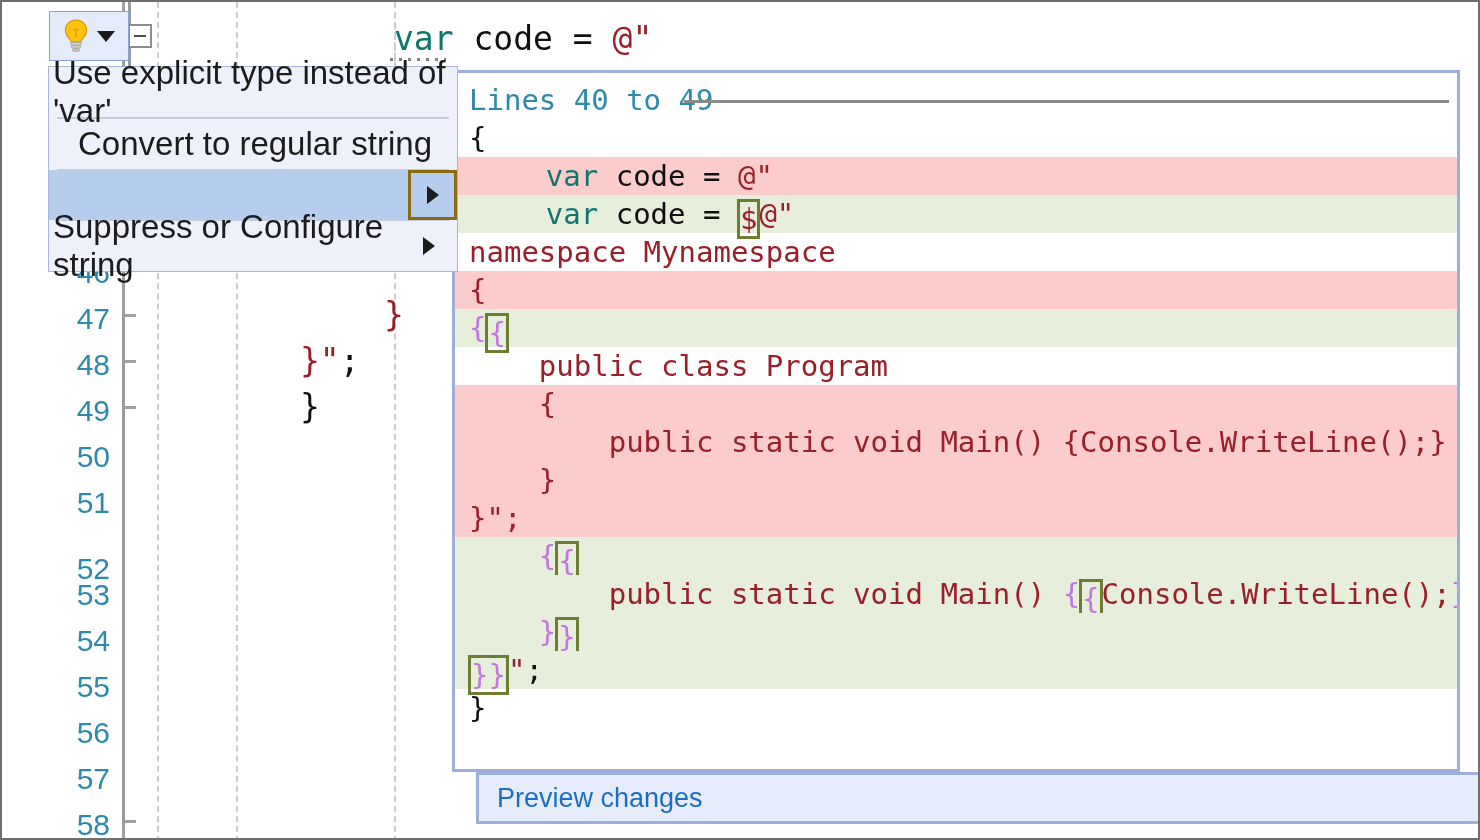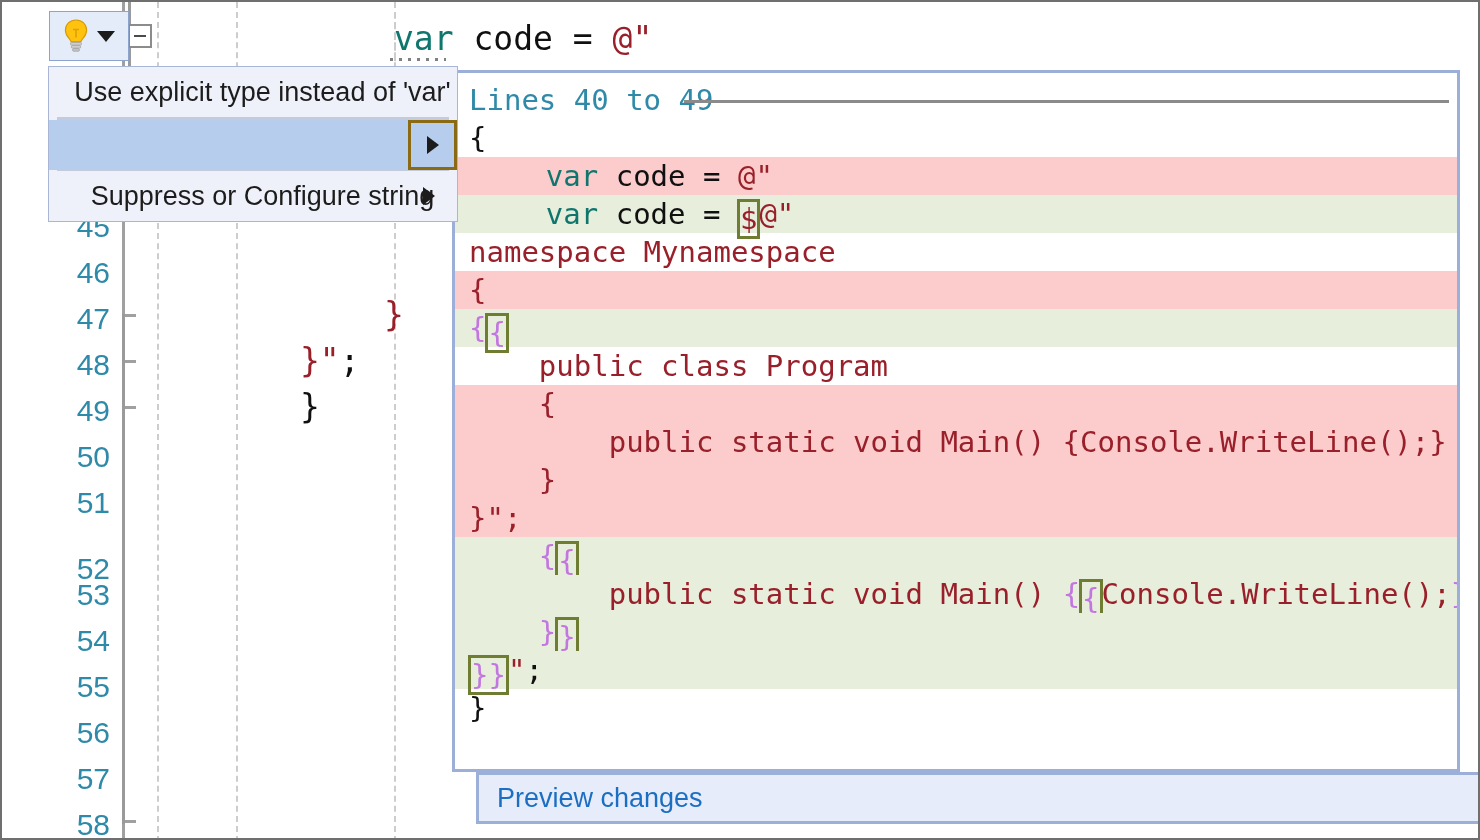--- a/index.html
+++ b/index.html
@@ -98,22 +98,22 @@
     width: 410px;
     background: #eef1fa;
     border: 1px solid #a9b6d6;
     box-sizing: border-box;
     z-index: 30;
   }
   .menu-item {
     position: relative;
     height: 50px;
     display: flex; align-items: center;
-    padding-left: 19px;
-    font-size: 27px;
+    padding-left: 4px;
+    font-size: 33px;
     color: #1c1c1c;
     box-sizing: border-box;
     justify-content: center;
   }
   .menu-sep {
     height: 1px; background: #c4cbdd; margin: 0 8px;
   }
   .menu-item.selected {
     background: #b7cdee;
   }
@@ -266,20 +266,23 @@
     </svg>
     <span id="bulb-caret"></span>
   </div>
 
   <div id="menu">
       <div class="menu-item">
         <span>Use explicit type instead of 'var'</span>
       </div>
       <div class="menu-sep"></div>
       <div class="menu-sep"></div>
+      <div class="menu-item">
+        <span>Convert to regular string</span>
+      </div>
       <div class="menu-sep"></div>
       <div class="menu-item selected">
         <span class="submenu-arrow-box"></span>
         <span class="submenu-arrow"></span>
       </div>
       <div class="menu-sep"></div>
       <div class="menu-item">
         <span>Suppress or Configure string</span>
         <span class="submenu-arrow"></span>
       </div>

